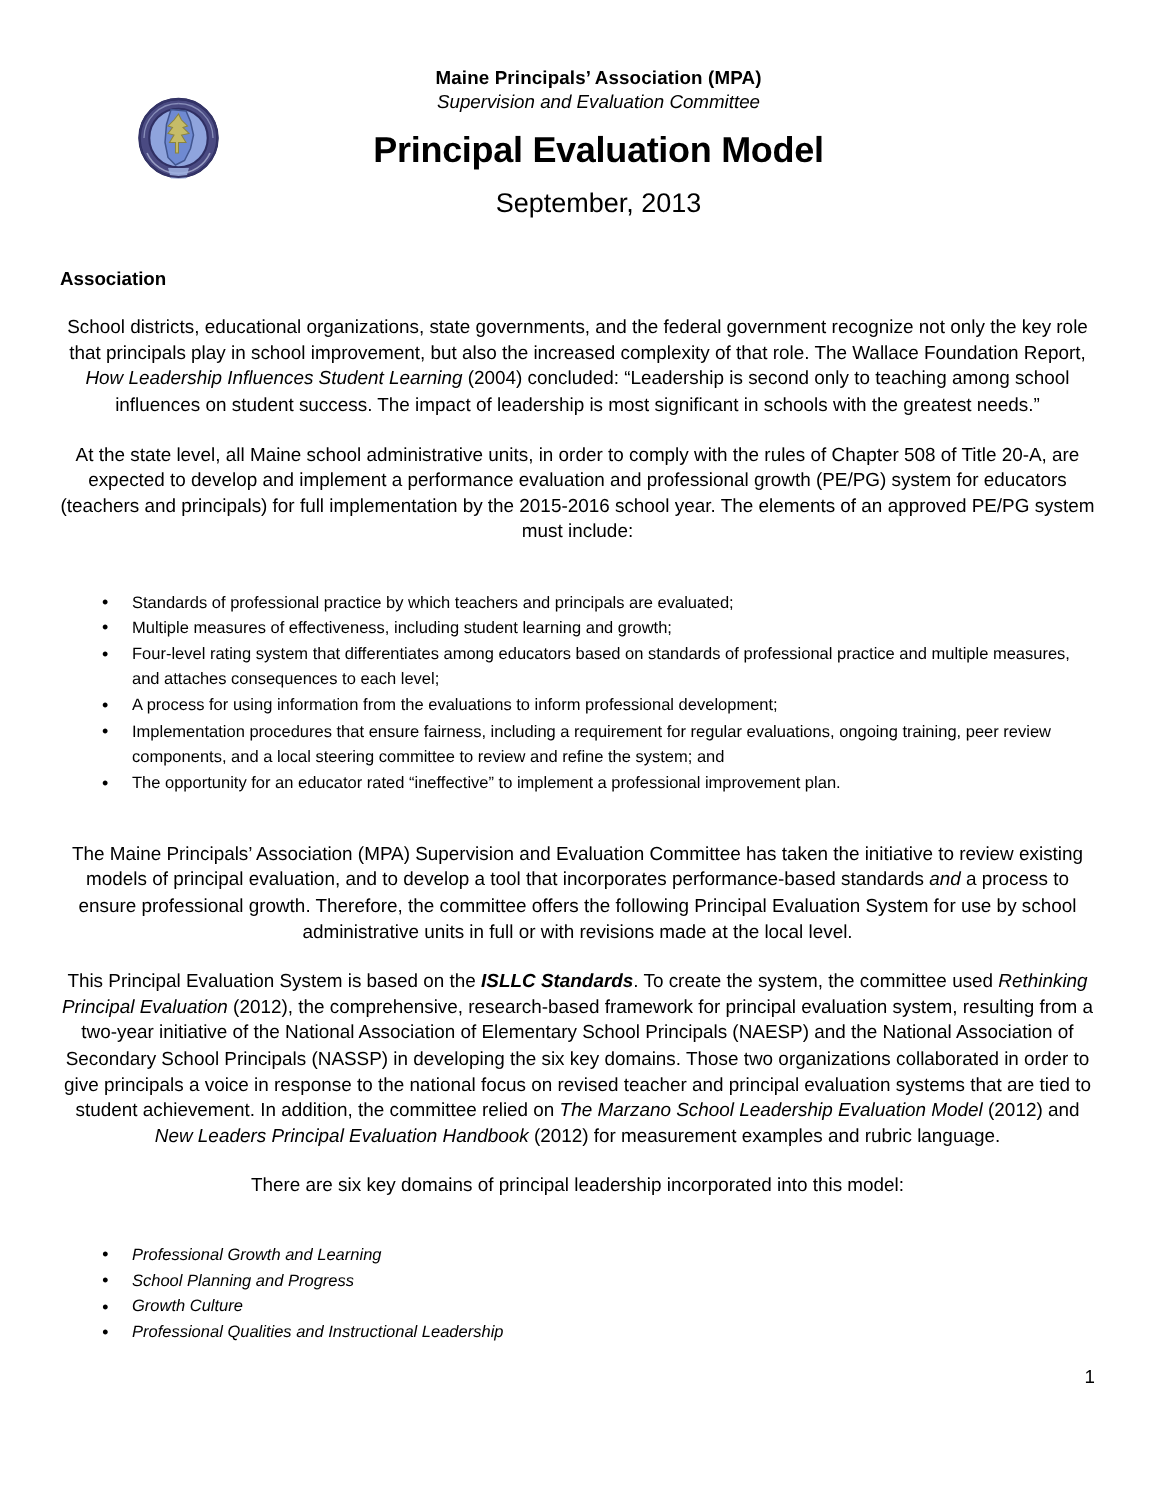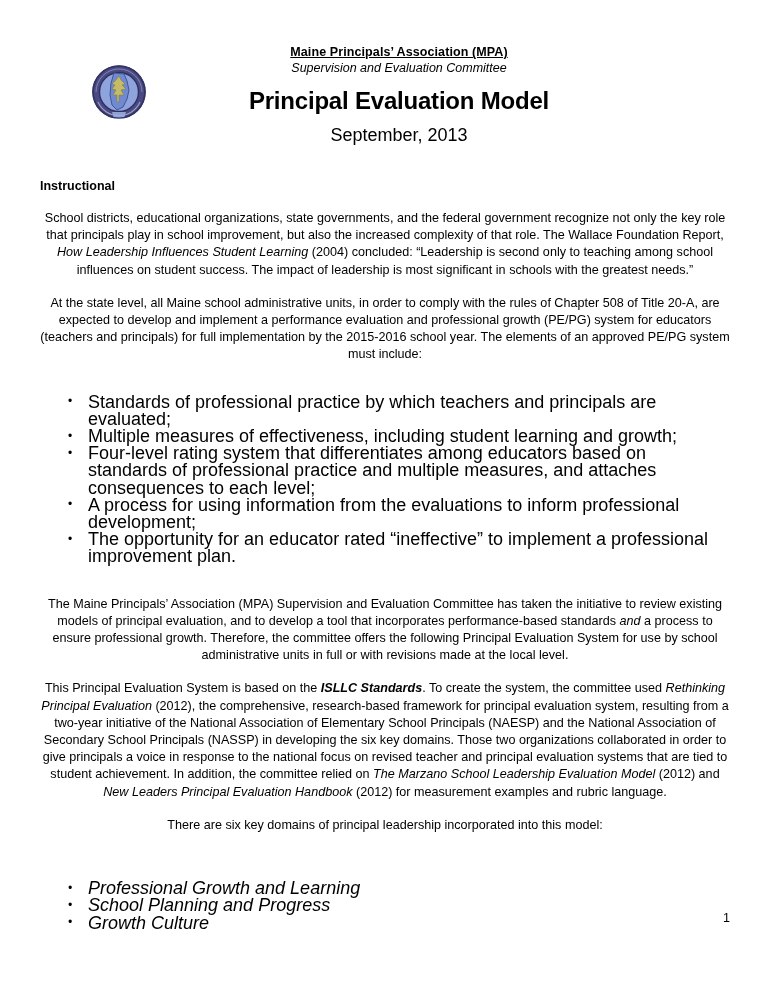--- a/index.html
+++ b/index.html
@@ -41,21 +41,20 @@
 
   .header-lines {
     text-align: center;
     padding-left: 30px;
   }
   .org-name {
     font-size: 12.5px;
     font-weight: bold;
     line-height: 16px;
     letter-spacing: 0.1px;
-    text-decoration: underline;
   }
   .committee {
     font-size: 12.5px;
     font-style: italic;
     line-height: 16px;
   }
   .doc-title {
     font-size: 24px;
     font-weight: bold;
     line-height: 30px;
@@ -79,29 +78,29 @@
     font-weight: bold;
     line-height: 16px;
     margin-bottom: 16px;
   }
   p.para {
     font-size: 12.6px;
     line-height: 17.2px;
     margin: 0 0 16px 0;
     text-align: center;
   }
-  p.para.tight { margin-bottom: 32px; }
+  p.para.tight { margin-bottom: 15px; }
 
   ul.bullets {
     list-style: none;
     margin: 0 0 16px 0;
     padding: 0;
   }
   ul.bullets li {
-    font-size: 18px;
+    font-size: 11px;
     line-height: 17.2px;
     position: relative;
     padding-left: 48px;
     margin: 0;
   }
   ul.bullets li::before {
     content: "\2022";
     position: absolute;
     left: 28px;
     top: -0.5px;
@@ -163,49 +162,51 @@
     <div class="header-lines">
       <div class="org-name">Maine Principals’ Association (MPA)</div>
       <div class="committee">Supervision and Evaluation Committee</div>
       <div class="doc-title">Principal Evaluation Model</div>
       <div class="doc-date">September, 2013</div>
     </div>
   </div>
 
   <div class="content">
 
-    <div class="section-heading">Instructional</div>
+    <div class="section-heading">Association</div>
 
     <p class="para"><span>School districts, educational organizations, state governments, and the federal government recognize not only the key role that principals play in school improvement, but also the increased complexity of that role. The Wallace Foundation Report, </span><i class="ital">How Leadership Influences Student Learning</i><span> (2004) concluded: “Leadership is second only to teaching among school influences on student success. The impact of leadership is most significant in schools with the greatest needs.”</span></p>
 
     <p class="para">At the state level, all Maine school administrative units, in order to comply with the rules of Chapter 508 of Title 20-A, are expected to develop and implement a performance evaluation and professional growth (PE/PG) system for educators (teachers and principals) for full implementation by the 2015-2016 school year.  The elements of an approved PE/PG system must include:</p>
 
     <div class="spacer-sm"></div>
 
     <ul class="bullets">
       <li>Standards of professional practice by which teachers and principals are evaluated;</li>
       <li>Multiple measures of effectiveness, including student learning and growth;</li>
       <li>Four-level rating system that differentiates among educators based on standards of professional practice and multiple measures, and attaches consequences to each level;</li>
       <li>A process for using information from the evaluations to inform professional development;</li>
+      <li>Implementation procedures that ensure fairness, including a requirement for regular evaluations, ongoing training, peer review components, and a local steering committee to review and refine the system; and</li>
       <li>The opportunity for an educator rated “ineffective” to implement a professional improvement plan.</li>
     </ul>
 
     <div class="spacer-sm"></div>
 
     <p class="para"><span>The Maine Principals’ Association (MPA) Supervision and Evaluation Committee has taken the initiative to review existing models of principal evaluation, and to develop a tool that incorporates performance-based standards </span><i class="ital">and</i><span> a process to ensure professional growth. Therefore, the committee offers the following Principal Evaluation System for use by school administrative units in full or with revisions made at the local level.</span></p>
 
     <p class="para"><span>This Principal Evaluation System is based on the </span><b class="bi">ISLLC Standards</b><span>.  To create the system, the committee used </span><i class="ital">Rethinking Principal Evaluation</i><span> (2012), the comprehensive, research-based framework for principal evaluation system, resulting from a two-year initiative of the National Association of Elementary School Principals (NAESP) and the National Association of Secondary School Principals (NASSP) in developing the six key domains.  Those two organizations collaborated in order to give principals a voice in response to the national focus on revised teacher and principal evaluation systems that are tied to student achievement. In addition, the committee relied on </span><i class="ital">The Marzano School Leadership Evaluation Model</i><span> (2012) and </span><i class="ital">New Leaders Principal Evaluation Handbook</i><span> (2012) for measurement examples and rubric language.</span></p>
 
     <p class="para tight">There are six key domains of principal leadership incorporated into this model:</p>
 
     <div class="spacer-sm"></div>
 
     <ul class="bullets italic">
       <li>Professional Growth and Learning</li>
       <li>School Planning and Progress</li>
       <li>Growth Culture</li>
+      <li>Professional Qualities and Instructional Leadership</li>
     </ul>
 
   </div>
 
   <div class="footer">1</div>
 
 </div>
 
 </body></html>

